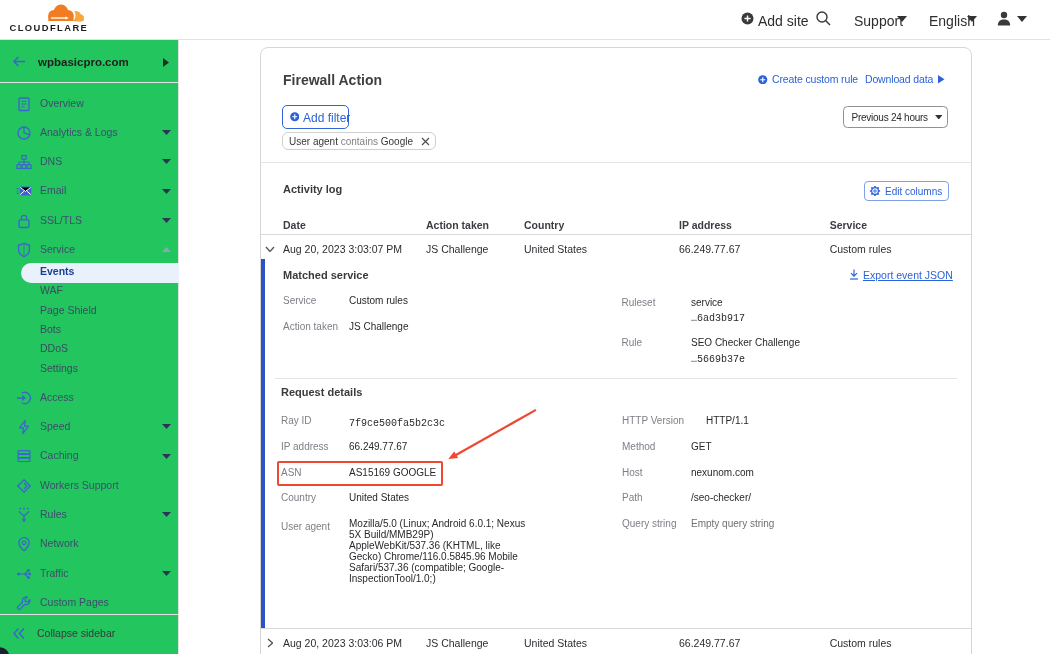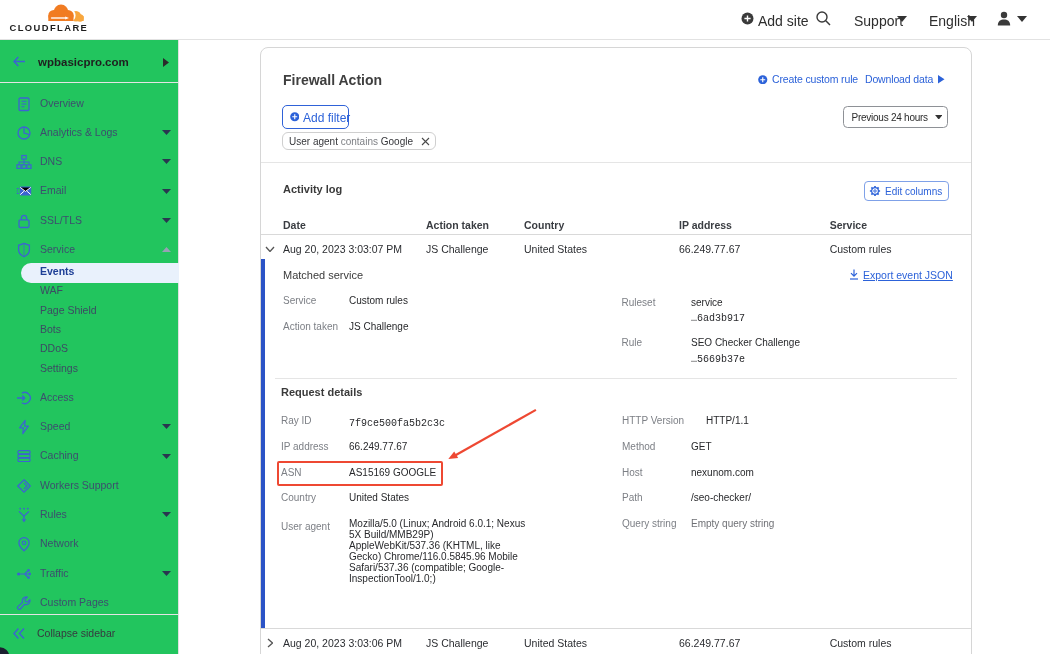--- a/index.html
+++ b/index.html
@@ -244,21 +244,21 @@
   <div class="ab" style="left:0;top:185.6px;width:710px;border-top:1px solid #d9d9d9"></div>
   <svg class="ab" style="left:4.4px;top:197.5px" width="10" height="6.5" viewBox="0 0 10 6.5">
       <path d="M1 1 L5 5.5 L9 1" fill="none" stroke="#555" stroke-width="1.3"></path>
     </svg>
   <div class="rowcell" style="left:22px;top:194.5px">Aug 20, 2023 3:03:07 PM</div>
   <div class="rowcell" style="left:165px;top:194.5px">JS Challenge</div>
   <div class="rowcell" style="left:263px;top:194.5px">United States</div>
   <div class="rowcell" style="left:418px;top:194.5px">66.249.77.67</div>
   <div class="rowcell" style="left:568.7px;top:194.5px">Custom rules</div>
   <div class="ab" style="left:0;top:210.8px;width:3.5px;height:368.8px;background:#2b53c6"></div>
-  <div class="t" style="left:22px;top:220.5px;font-size:11px;font-weight:normal;color:#3a3a3a">Matched service</div>
+  <div class="t" style="left:22px;top:220.5px;font-size:11px;font-weight:bold;color:#3a3a3a">Matched service</div>
   <svg class="ab" style="left:588px;top:221px" width="10" height="11" viewBox="0 0 10 11">
       <path d="M5 0.5 V6.8 M2 4.2 L5 7.2 L8 4.2" fill="none" stroke="#2c62d9" stroke-width="1.2"></path>
       <path d="M1 10 H9" stroke="#2c62d9" stroke-width="1.2"></path>
     </svg>
   <div class="t bluetxt" style="left:602px;top:220.7px;font-size:10.5px;text-decoration:underline">Export event JSON</div>
   <div class="lbl" style="left:22px;top:246.6px">Service</div>
   <div class="val" style="left:88px;top:246.6px">Custom rules</div>
   <div class="lbl" style="left:22px;top:272.7px">Action taken</div>
   <div class="val" style="left:88px;top:272.7px">JS Challenge</div>
   <div class="lbl" style="left:360.5px;top:248.7px">Ruleset</div>

